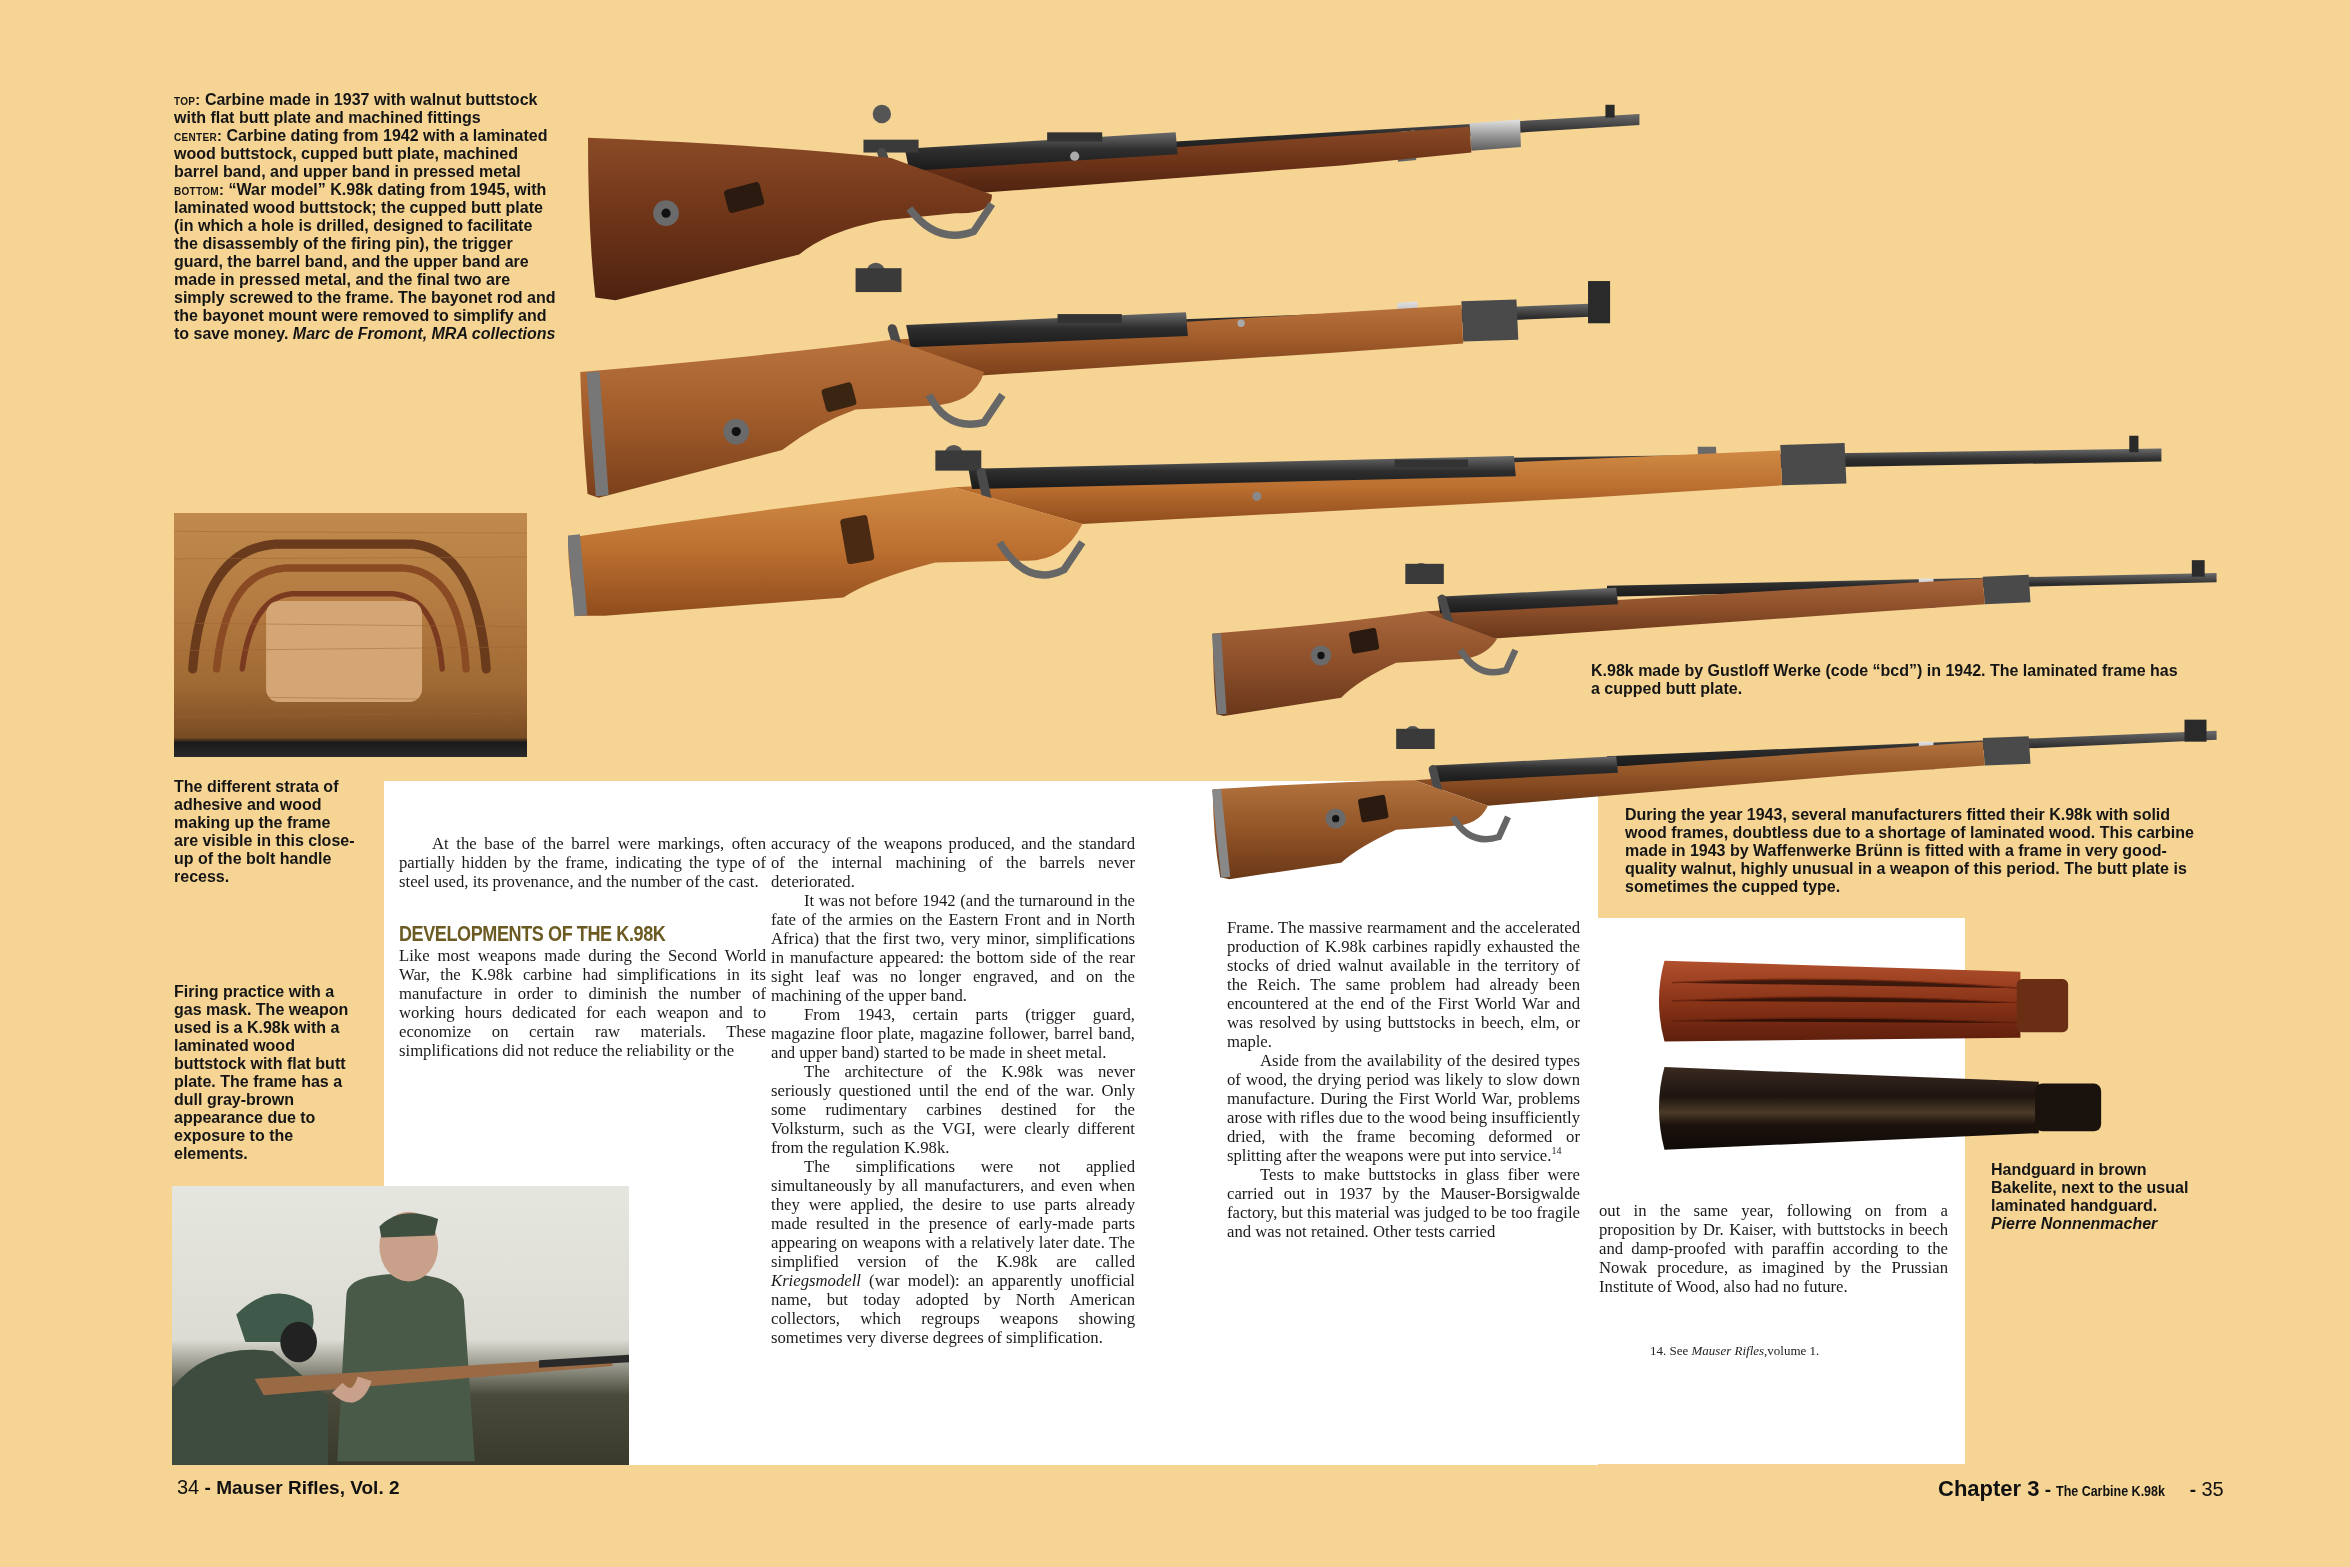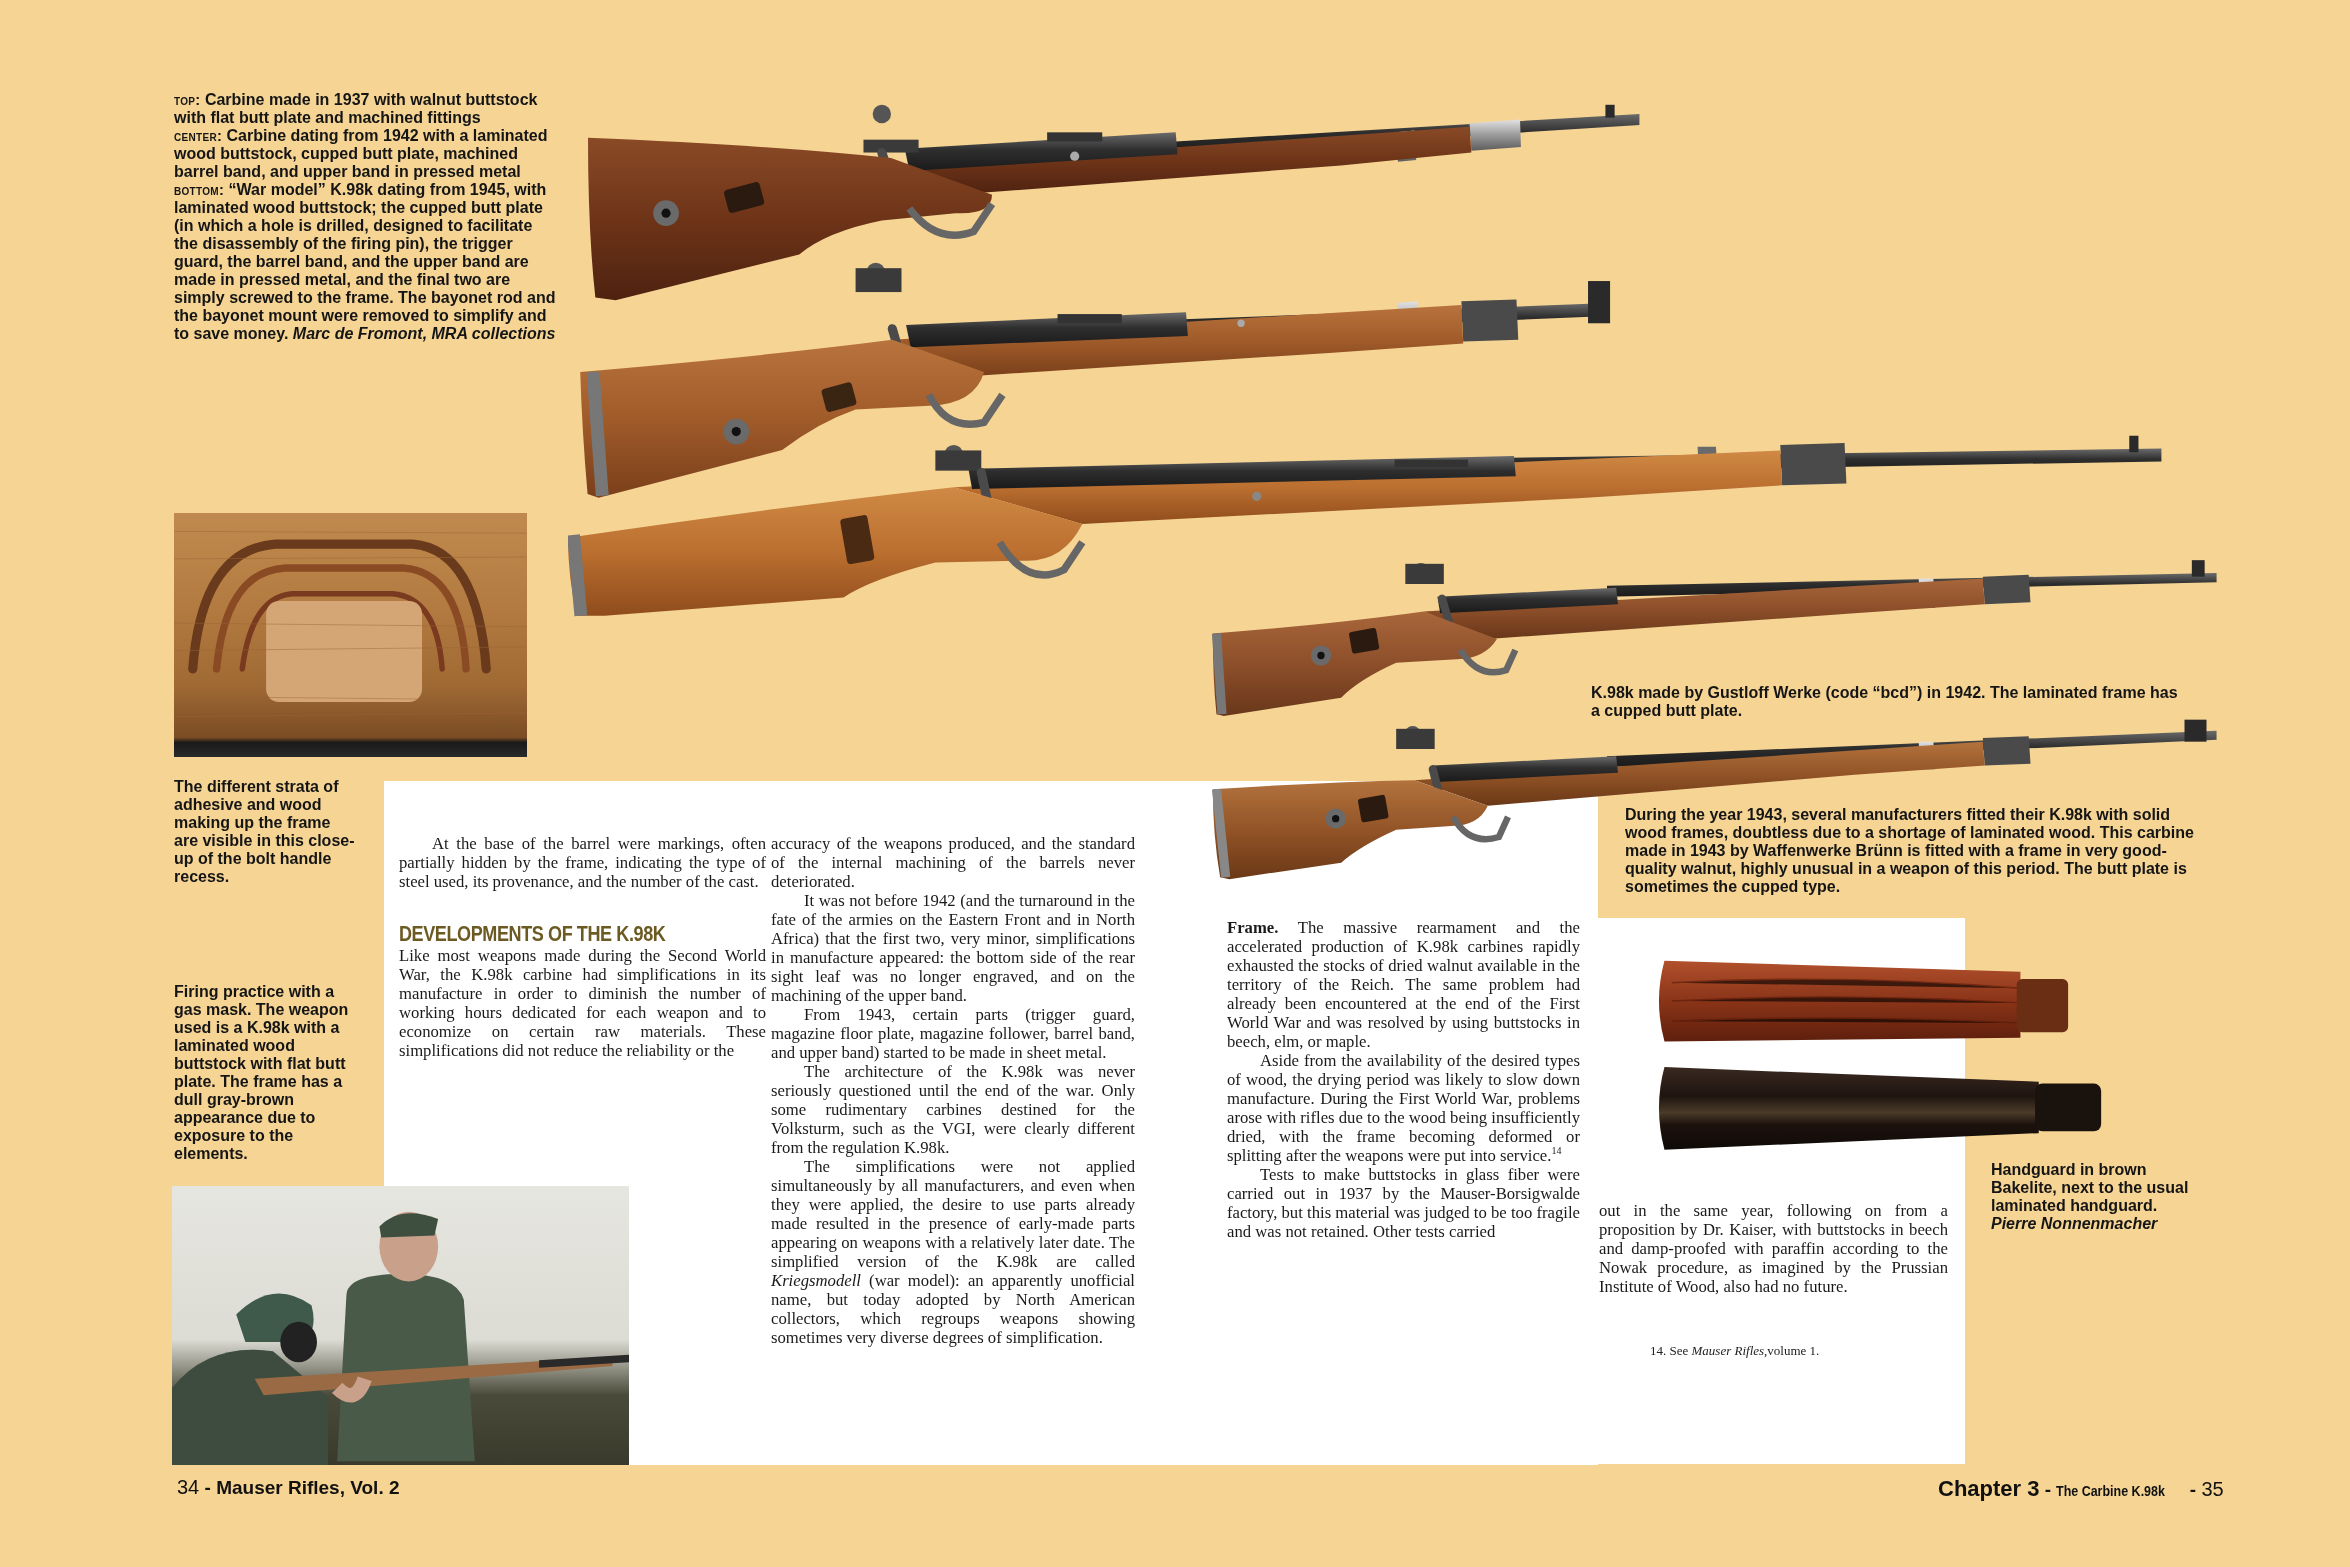--- a/index.html
+++ b/index.html
@@ -13,21 +13,21 @@
   
   .cap { position: absolute; font-family: "Liberation Sans", sans-serif; font-weight: bold; font-size: 16px; line-height: 18px; color: #151515; }
   .cap .sc { font-variant: small-caps; text-transform: lowercase; font-size: 14.7px; letter-spacing: 0.3px; }
   .cap i { font-style: italic; }
 
   
   .col { position: absolute; font-family: "Liberation Serif", serif; font-size: 16.7px; line-height: 19px; color: #1a1a1a; text-align: justify; }
   .col p { text-indent: 0; }
   .col p.ind { text-indent: 33px; }
   .col .h2 { font-family: "Liberation Sans", sans-serif; font-weight: bold; font-size: 22px; letter-spacing: -0.5px; color: #6B5A22; transform: scaleX(0.82); transform-origin: left; white-space: nowrap; margin-top: 31px; line-height: 24px; }
-  .col b { font-weight: bold; }
+  .col b { font-weight: normal; }
   .col sup { font-size: 10px; vertical-align: super; line-height: 0; }
   .footnote { position: absolute; font-family: "Liberation Serif", serif; font-size: 13px; color: #222; margin-left: 48px; }
 
   
   .foot { position: absolute; font-family: "Liberation Sans", sans-serif; font-weight: bold; color: #111; white-space: nowrap; }
   .foot .num { font-weight: normal; font-size: 20px; }
   .foot .big { font-size: 19px; }
   .foot .small { font-size: 14.7px; font-weight: bold; transform: scaleX(0.85); display: inline-block; transform-origin: left; }
 
   
@@ -265,21 +265,21 @@
   <br>
   <span class="sc">top:</span><span> Carbine made in 1937 with walnut buttstock with flat butt plate and machined fittings</span><br>
   <span class="sc">center:</span><span> Carbine dating from 1942 with a laminated wood buttstock, cupped butt plate, machined barrel band, and upper band in pressed metal</span><br>
   <span class="sc">bottom:</span><span> “War model” K.98k dating from 1945, with laminated wood buttstock; the cupped butt plate (in which a hole is drilled, designed to facilitate the disassembly of the firing pin), the trigger guard, the barrel band, and the upper band are made in pressed metal, and the final two are simply screwed to the frame. The bayonet rod and the bayonet mount were removed to simplify and to save money. </span><i>Marc de Fromont, MRA collections</i>
 </div>
 
 <div class="cap" style="left:174px; top:778px; width:184px;">The different strata of adhesive and wood making up the frame are visible in this close-up of the bolt handle recess.</div>
 
 <div class="cap" style="left:174px; top:983px; width:188px;">Firing practice with a gas mask. The weapon used is a K.98k with a laminated wood buttstock with flat butt plate. The frame has a dull gray-brown appearance due to exposure to the elements.</div>
 
-<div class="cap" style="left:1591px; top:684px; width:588px;">K.98k made by Gustloff Werke (code “bcd”) in 1942. The laminated frame has a cupped butt plate.</div>
+<div class="cap" style="left:1591px; top:662px; width:588px;">K.98k made by Gustloff Werke (code “bcd”) in 1942. The laminated frame has a cupped butt plate.</div>
 
 <div class="cap" style="left:1625px; top:806px; width:569px;">During the year 1943, several manufacturers fitted their K.98k with solid wood frames, doubtless due to a shortage of laminated wood. This carbine made in 1943 by Waffenwerke Brünn is fitted with a frame in very good-quality walnut, highly unusual in a weapon of this period. The butt plate is sometimes the cupped type.</div>
 
 <div class="cap" style="left:1991px; top:1161px; width:202px;">
   <span>Handguard in brown Bakelite, next to the usual laminated handguard. </span><i>Pierre Nonnenmacher</i>
 </div>
 
 <div class="col" style="left:399px; top:834px; width:367px;">
   <p class="ind">At the base of the barrel were markings, often partially hidden by the frame, indicating the type of steel used, its provenance, and the number of the cast.</p>
   <div class="h2">DEVELOPMENTS OF THE K.98K</div>

